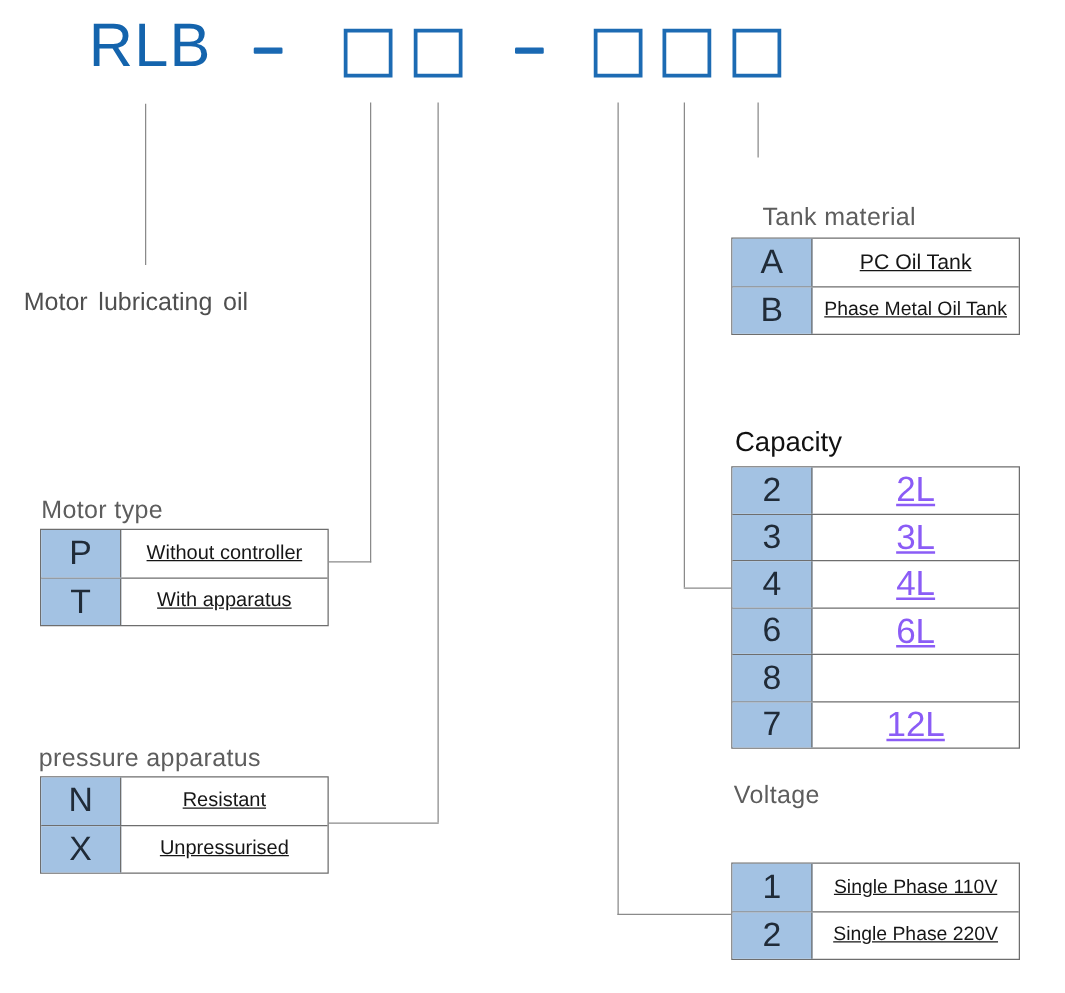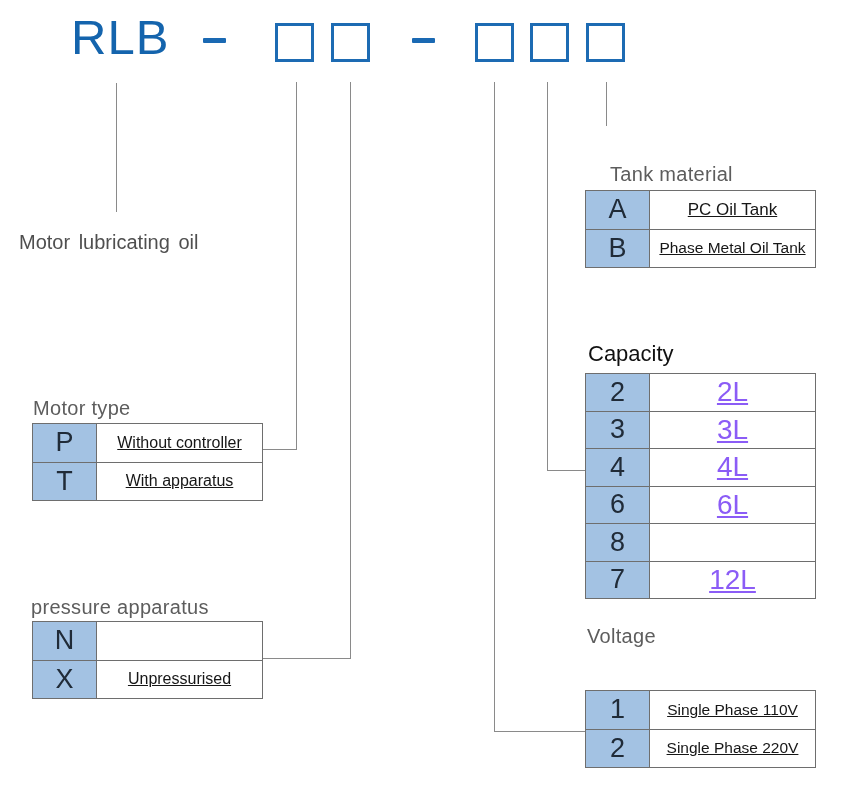--- a/index.html
+++ b/index.html
@@ -74,20 +74,21 @@
   <div class="trow">
     <div class="cell code-cell">T</div>
     <div class="cell val-cell sm">With apparatus</div>
   </div>
 </div>
 
 <div class="abs glabel" style="left:31px;top:596px;">pressure apparatus</div>
 <div class="abs tbl h37" style="left:32px;top:621px;width:231px;">
   <div class="trow">
     <div class="cell code-cell">N</div>
+    <div class="cell val-cell sm">Resistant</div>
   </div>
   <div class="trow">
     <div class="cell code-cell">X</div>
     <div class="cell val-cell sm">Unpressurised</div>
   </div>
 </div>
 
 <div class="abs glabel" style="left:610px;top:163px;">Tank material</div>
 <div class="abs tbl h37" style="left:585px;top:190px;width:231px;">
   <div class="trow">

